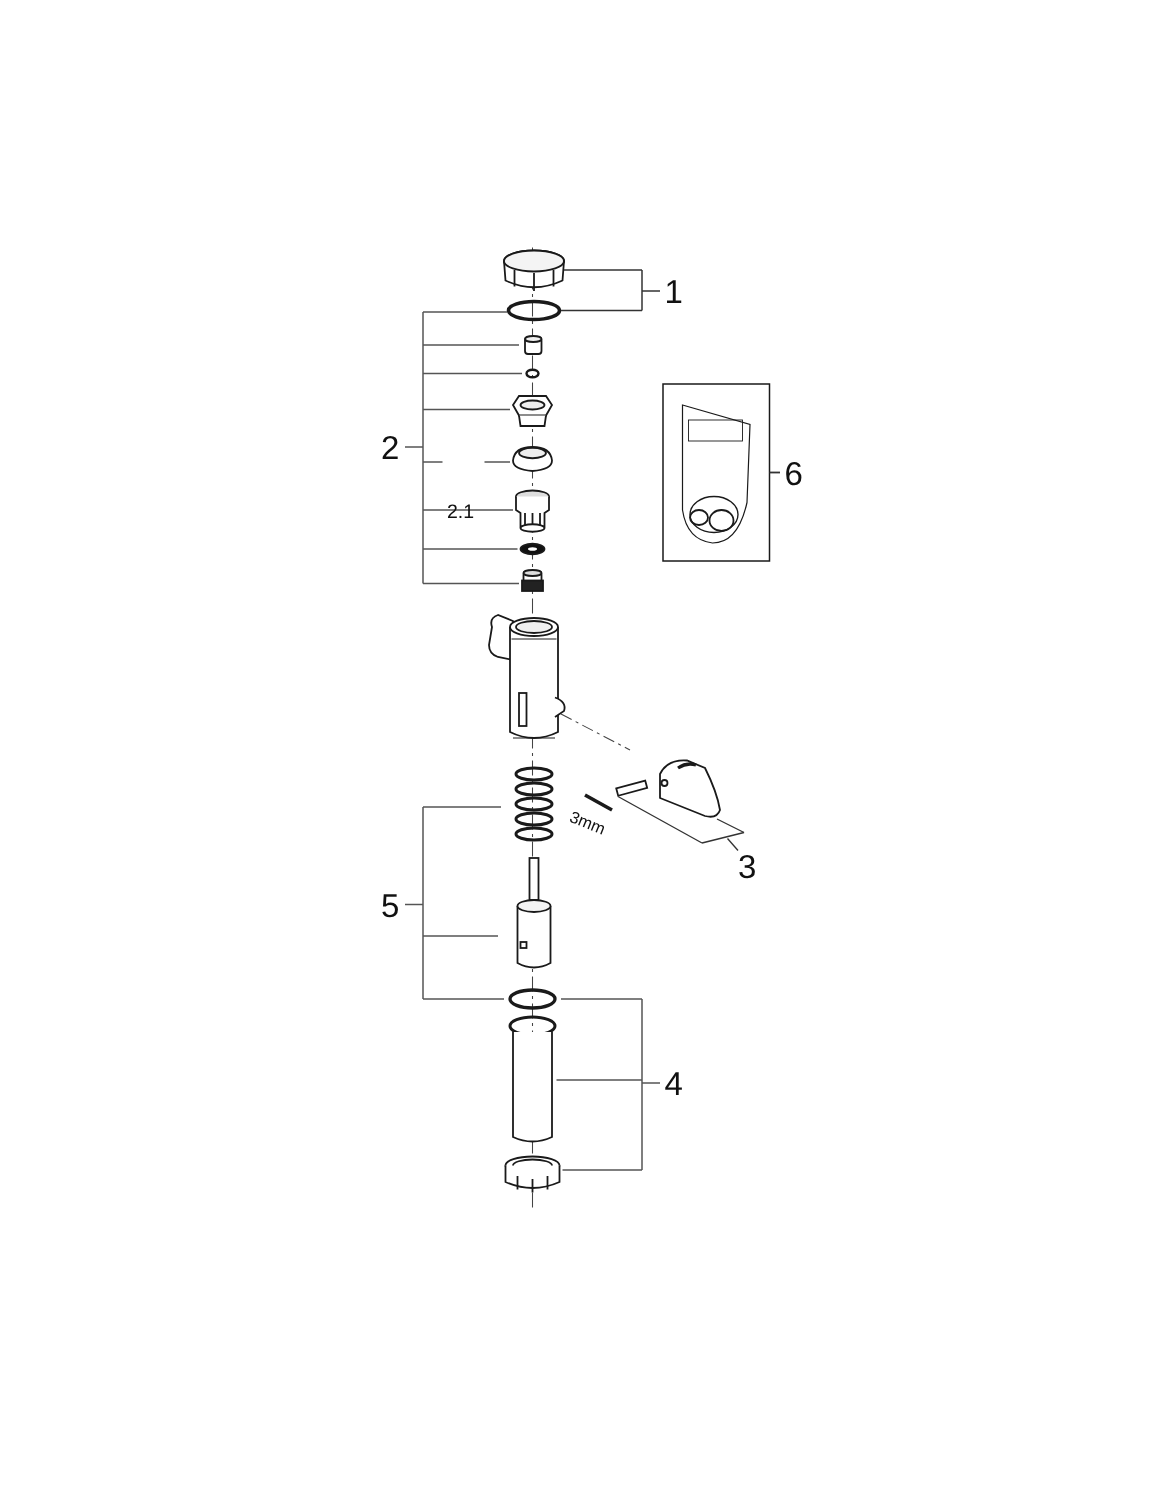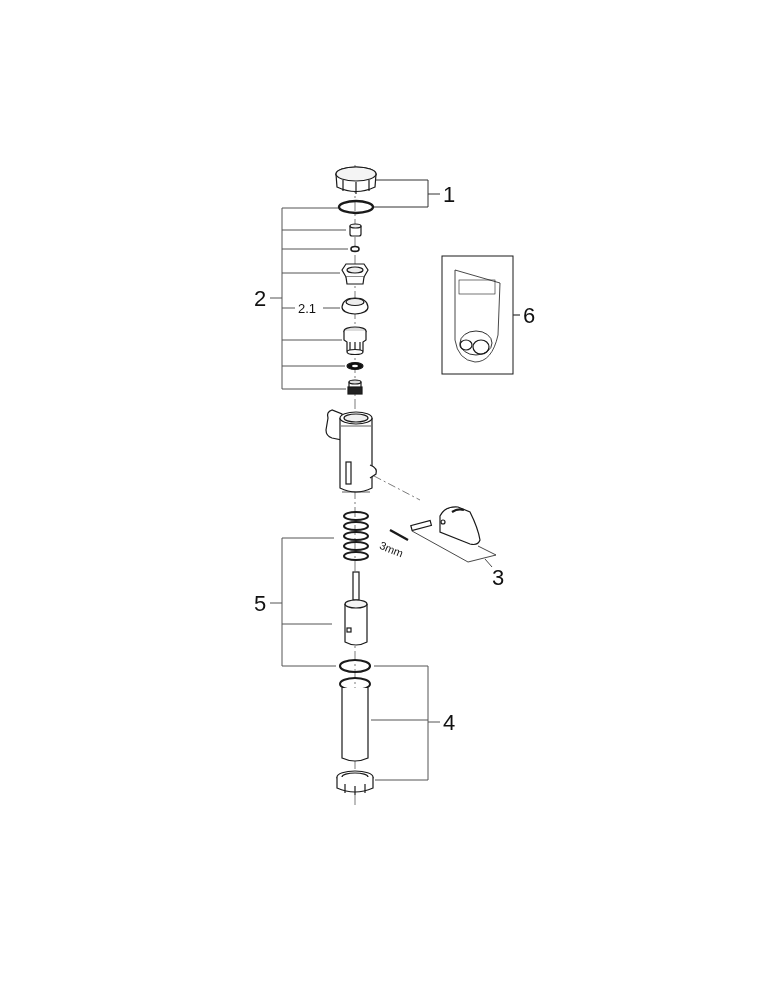--- a/index.html
+++ b/index.html
@@ -1,20 +1,20 @@
 <!DOCTYPE html>
 <html><head>
   <meta charset="utf-8">
   <style>
     html, body { margin: 0; padding: 0; background: #ffffff; }
     body { width: 777px; height: 1000px; position: relative; overflow: hidden; font-family: "Liberation Sans", sans-serif; }
     #diagram { position: absolute; left: 0; top: 0; width: 777px; height: 1000px; }
     .lbl { position: absolute; font-family: "Liberation Sans", sans-serif; color: #111; line-height: 1; }
     .lbl.big { font-size: 22px; }
-    .lbl.small { font-size: 13px; }
+    .lbl.small { font-size: 13px; margin-top: 32px; }
     .lbl.tiny { font-size: 11px; transform: rotate(22deg); transform-origin: left top; }
   </style>
 </head>
 <body>
 
 <svg id="diagram" viewBox="0 0 777 1000" xmlns="http://www.w3.org/2000/svg">
   <g fill="none" stroke="#1a1a1a" stroke-width="1.2">
 
     <line x1="355" y1="165" x2="355" y2="805" stroke="#444" stroke-width="0.7" stroke-dasharray="10,3,2,3"></line>
 

